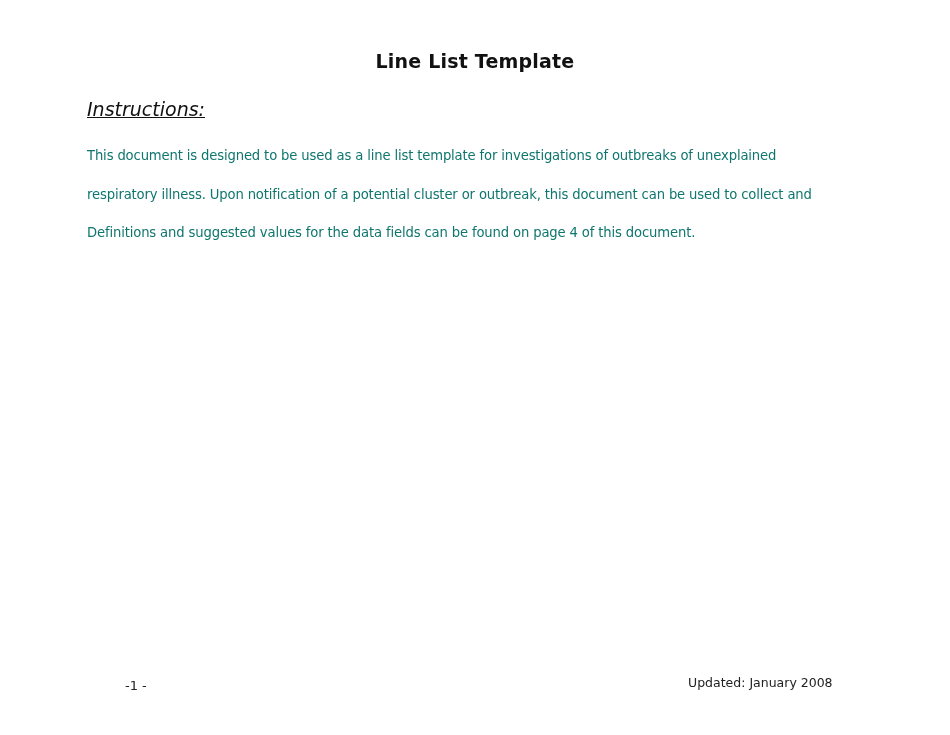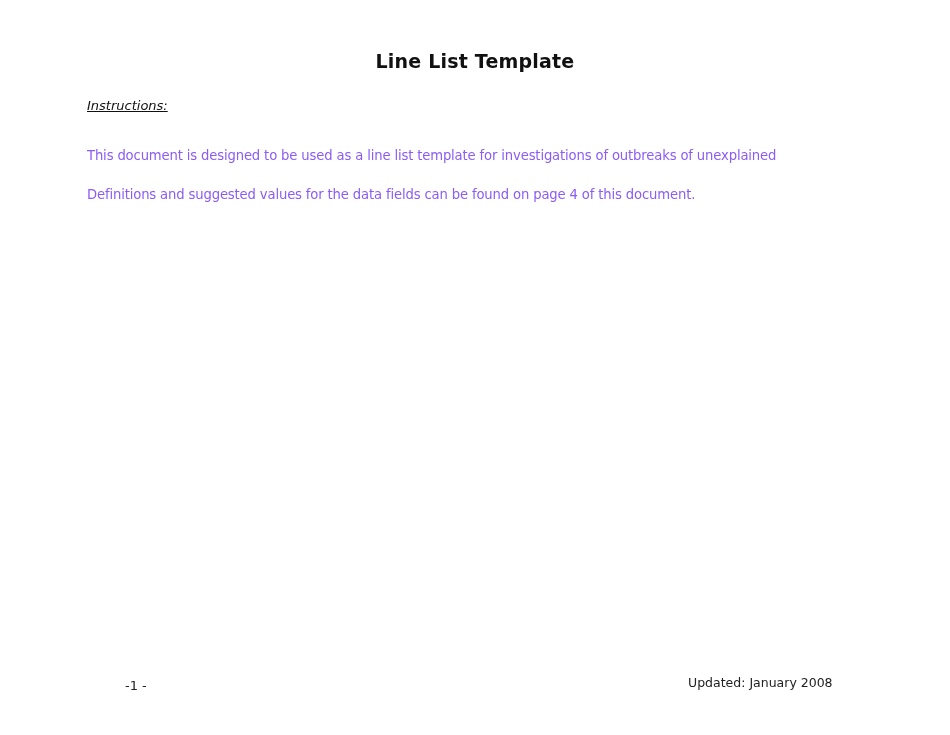--- a/index.html
+++ b/index.html
@@ -30,38 +30,38 @@
       text-align: center;
       font-size: 19px;
       letter-spacing: 0.2px;
       color: #111;
       font-weight: bold;
     }
     .heading {
       position: absolute;
       left: 87px;
       top: 98px;
-      font-size: 13px;
+      font-size: 19px;
       font-style: italic;
       text-decoration: underline;
       color: #111;
     }
     .body-lines {
       position: absolute;
       left: 87px;
       top: 137px;
       width: 800px;
     }
     .line {
       font-size: 13.2px;
       line-height: 38.6px;
       height: 38.6px;
       white-space: nowrap;
       letter-spacing: -0.15px;
-      color: #8b5cf6;
+      color: #0f766e;
     }
     .page-number {
       position: absolute;
       left: 125px;
       top: 678px;
       font-size: 13px;
       color: #222;
     }
     .updated {
       position: absolute;
@@ -74,18 +74,19 @@
 </head>
 <body>
 
 <div class="page">
   <div class="title">Line List Template</div>
 
   <div class="heading">Instructions:</div>
 
   <div class="body-lines">
     <div class="line">This document is designed to be used as a line list template for investigations of outbreaks of unexplained</div>
+    <div class="line">respiratory illness.  Upon notification of a potential cluster or outbreak, this document can be used to collect and</div>
     <div class="line">Definitions and suggested values for the data fields can be found on page 4 of this document.</div>
   </div>
 
   <div class="page-number">-1 -</div>
   <div class="updated">Updated:  January 2008</div>
 </div>
 
 </body></html>

